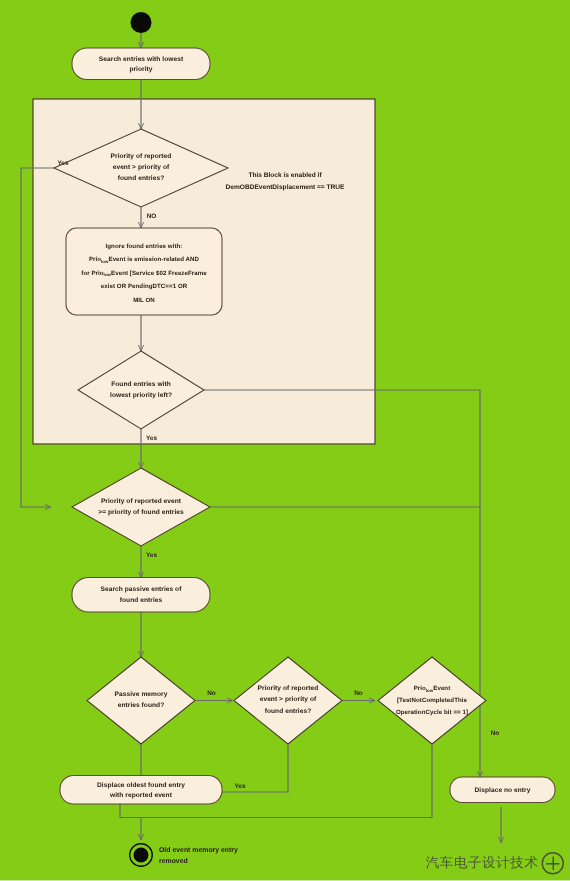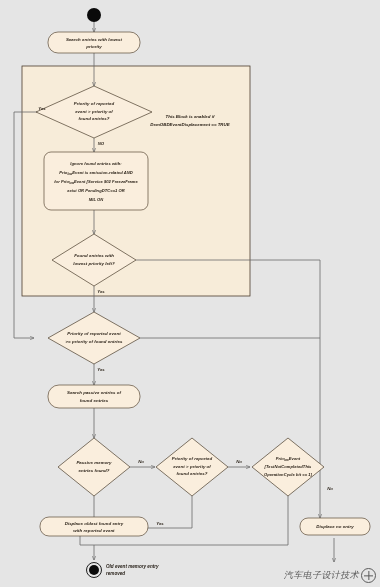--- a/index.html
+++ b/index.html
@@ -7,23 +7,22 @@
     padding: 0;
     background: #ffffff;
   }
   body {
     font-family: "Liberation Sans", sans-serif;
   }
   #canvas {
     position: relative;
     width: 380px;
     height: 587px;
-    background: #e5e5e5;
+    background: #84cc16;
     overflow: hidden;
-    font-style: italic;
   }
   svg#flow {
     position: absolute;
     left: 0;
     top: 0;
     width: 380px;
     height: 587px;
   }
   .node-text {
     font-family: "Liberation Sans", sans-serif;

